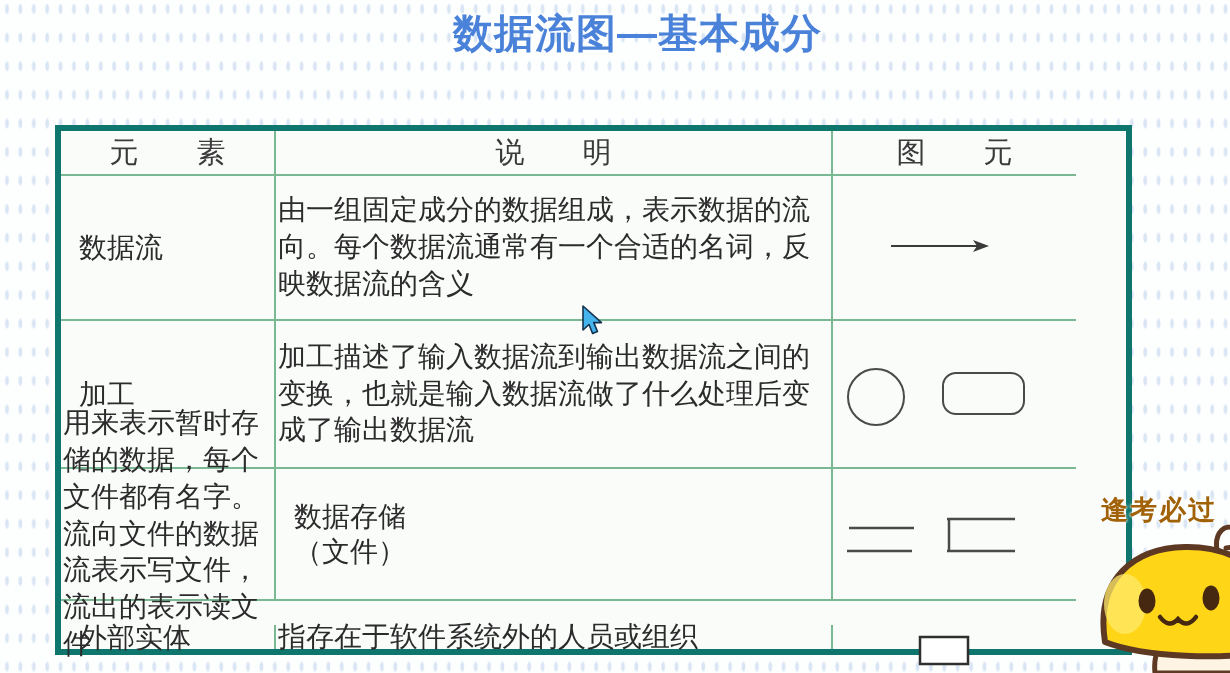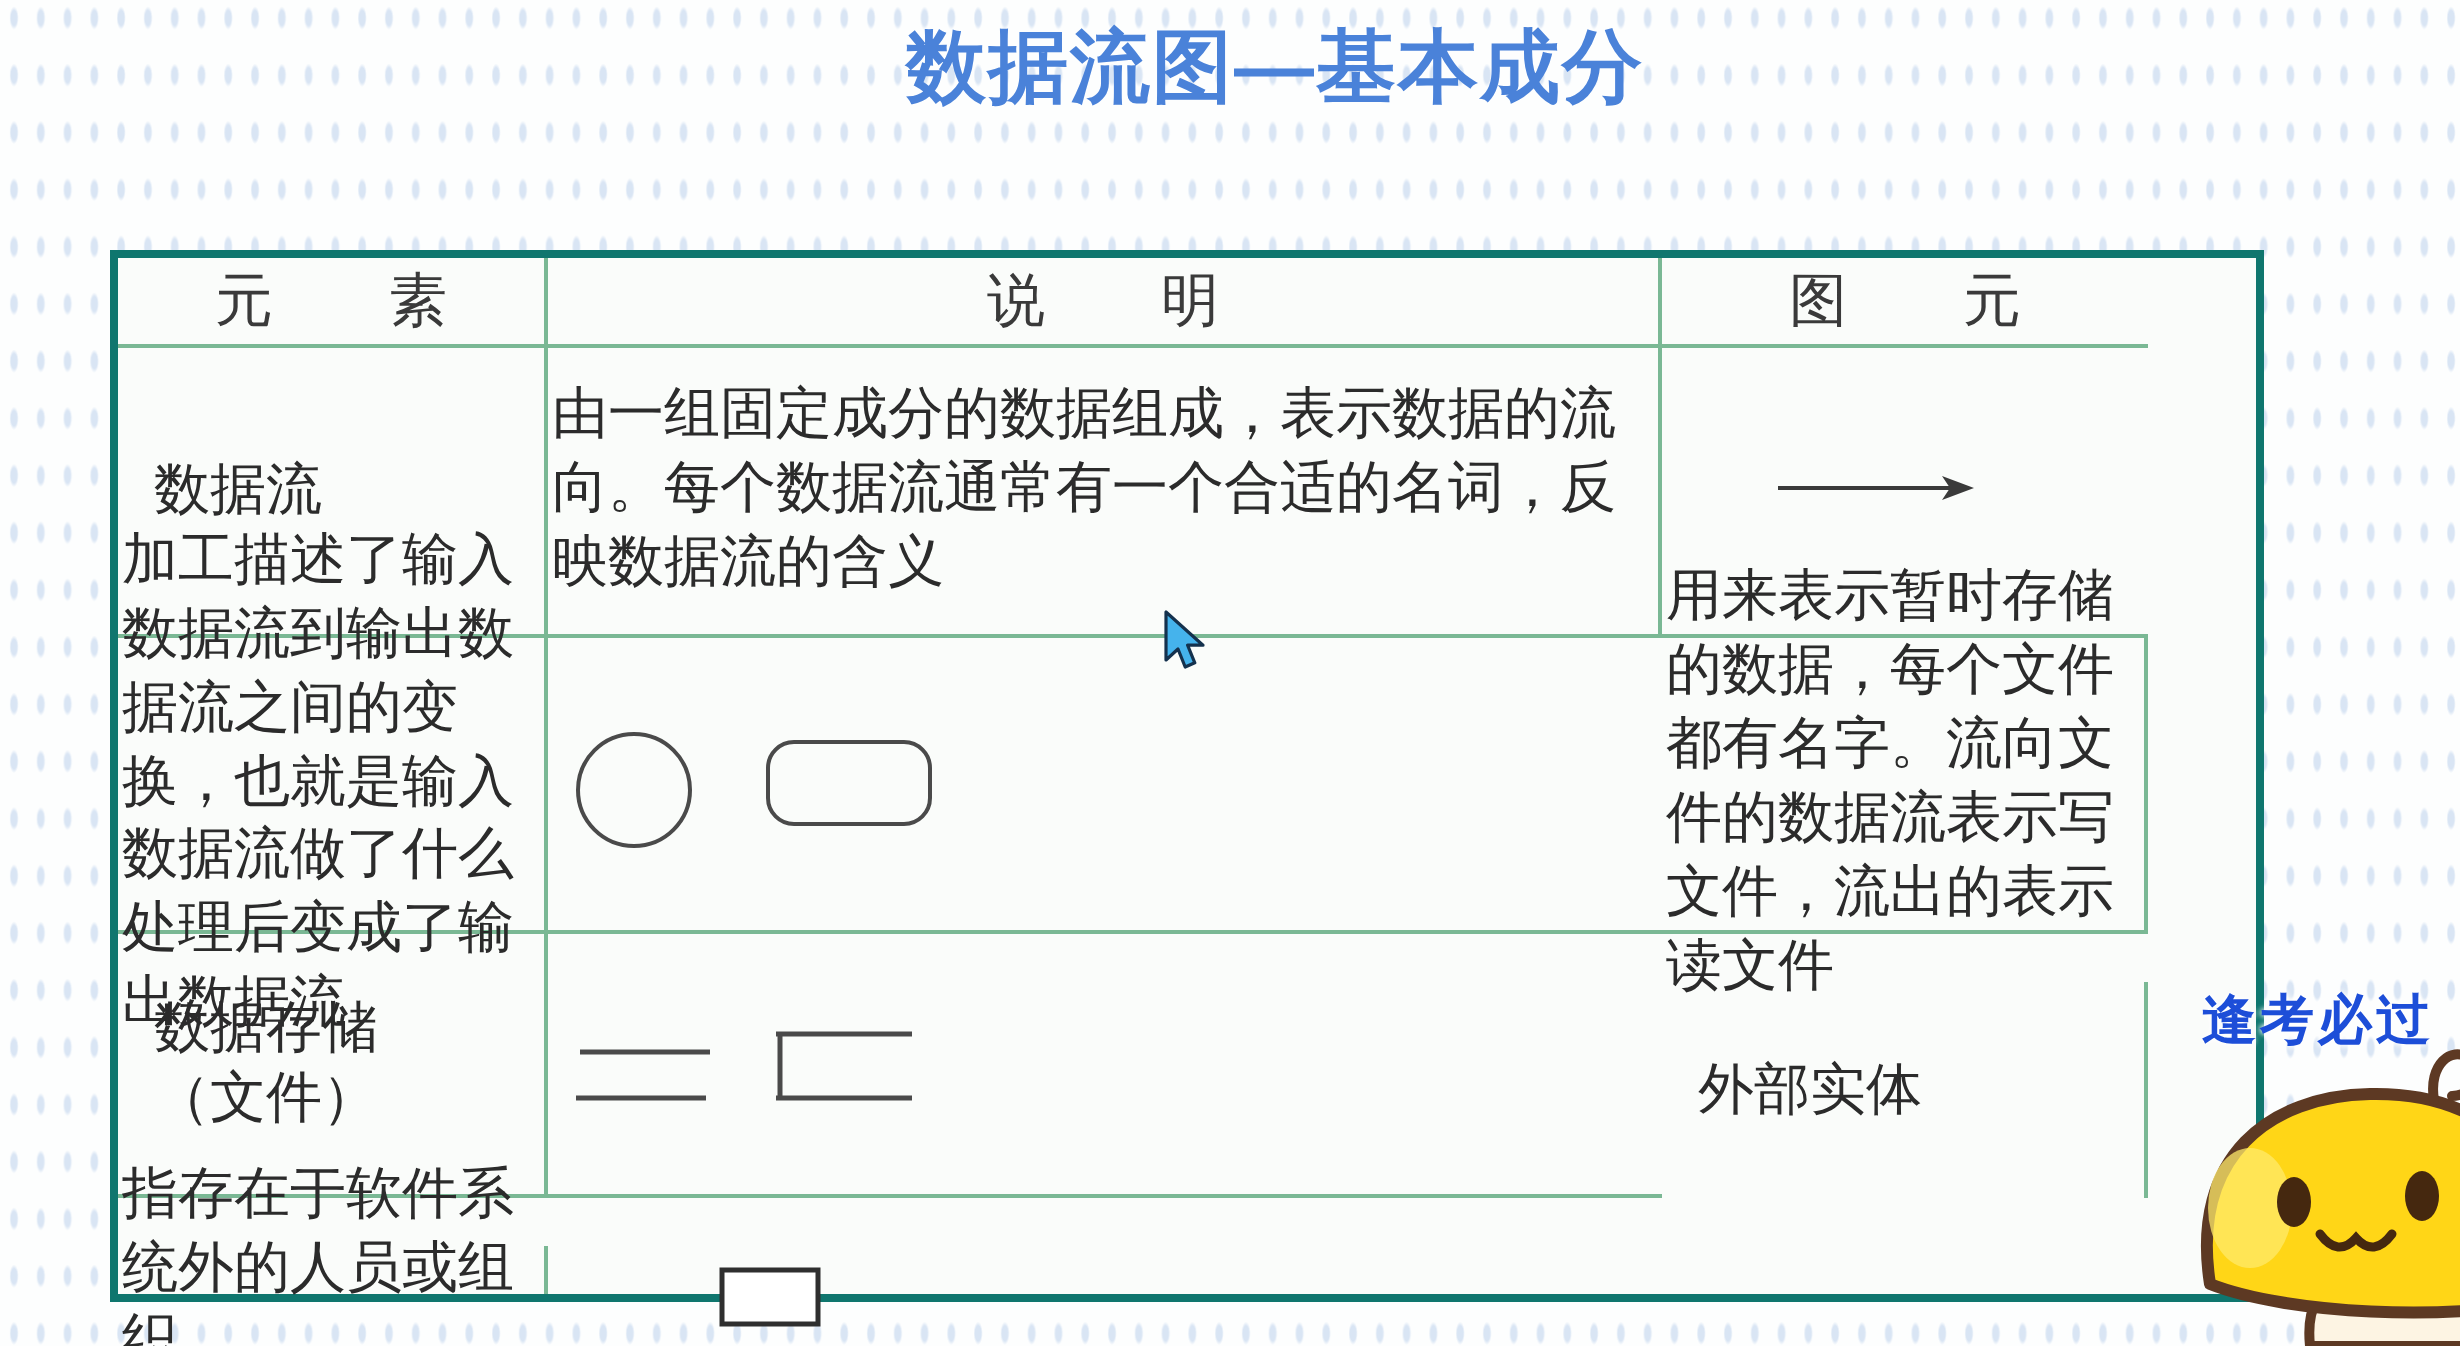--- a/index.html
+++ b/index.html
@@ -22,21 +22,21 @@
     letter-spacing: 1px;
     margin-left: 45px;
   }
   .dfd-table {
     position: absolute;
     left: 55px; top: 125px;
     width: 1077px;
     display: grid;
     grid-template-columns: 215px 557px 243px;
     grid-template-rows: 45px 145px 148px 132px 48px;
-    border: 4px solid #0f766e;
+    border: 6px solid #0f766e;
     background: #fafcfa;
     color: #2b2b2b;
     font-family: "Liberation Serif", serif;
   }
   .cell {
     border-right: 2px solid #7ab894;
     border-bottom: 2px solid #7ab894;
     display: flex;
     align-items: center;
     position: relative;
@@ -59,21 +59,21 @@
     line-height: 1.32;
     padding: 0 2px;
   }
   .symbol-svg { position: absolute; left: 0; top: 0; }
   .cursor-svg { position: absolute; left: 581px; top: 305px; }
   .sticker-caption {
     position: absolute;
     left: 1101px; top: 492px;
     font-size: 27px;
     font-weight: 700;
-    color: #1d4ed8;
+    color: #a16207;
     letter-spacing: 2px;
     white-space: nowrap;
     text-shadow: 0 0 3px #ffffff, 0 0 3px #ffffff;
   }
   .mascot-svg { position: absolute; left: 1075px; top: 520px; }
 </style>
 </head>
 <body>
 
 <h1 class="page-title">数据流图—基本成分</h1>
@@ -86,20 +86,21 @@
 
   <div class="cell element">数据流</div>
   <div class="cell description">由一组固定成分的数据组成，表示数据的流向。每个数据流通常有一个合适的名词，反映数据流的含义</div>
   <div class="cell last-col">
     <svg class="symbol-svg" width="241" height="143" viewBox="0 0 241 143">
       <line x1="58" y1="70" x2="146" y2="70" stroke="#3a3a3a" stroke-width="2"></line>
       <path d="M156 70 L140 64 L144 70 L140 76 Z" fill="#3a3a3a"></path>
     </svg>
   </div>
 
+  <div class="cell element">加工</div>
   <div class="cell description">加工描述了输入数据流到输出数据流之间的变换，也就是输入数据流做了什么处理后变成了输出数据流</div>
   <div class="cell last-col">
     <svg class="symbol-svg" width="241" height="146" viewBox="0 0 241 146">
       <circle cx="43" cy="76" r="28" fill="none" stroke="#4a4a4a" stroke-width="2"></circle>
       <rect x="110" y="52" width="81" height="41" rx="13" fill="none" stroke="#4a4a4a" stroke-width="2"></rect>
     </svg>
   </div>
 
   <div class="cell description">用来表示暂时存储的数据，每个文件都有名字。流向文件的数据流表示写文件，流出的表示读文件</div>
   <div class="cell element">数据存储

